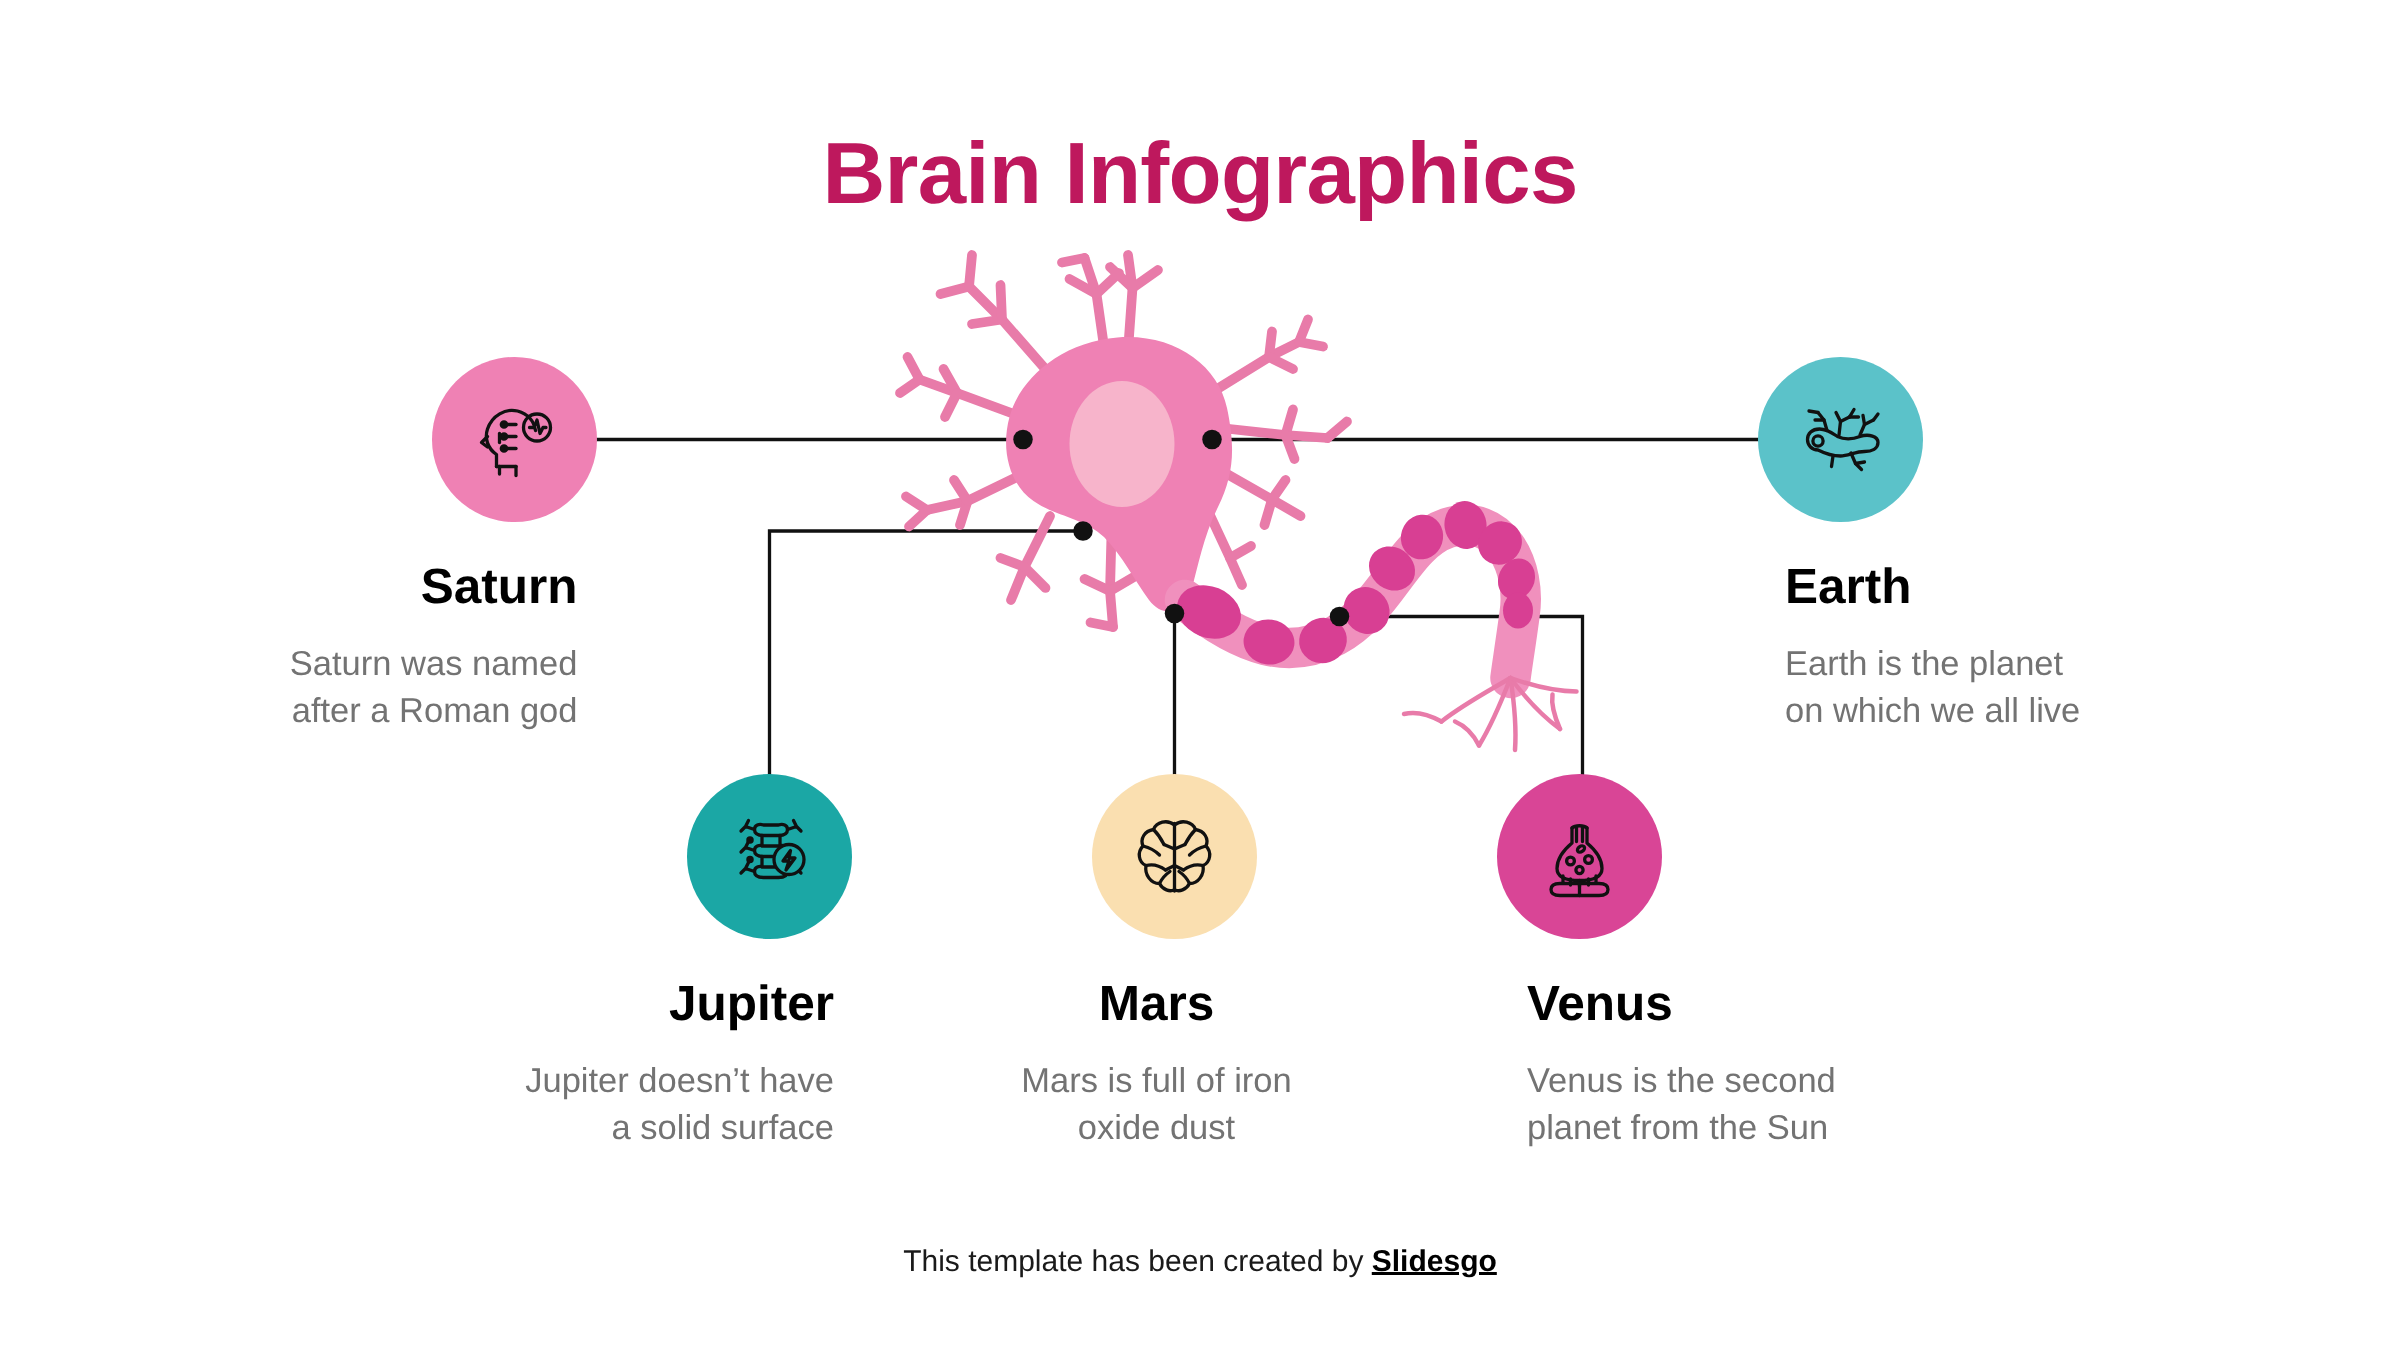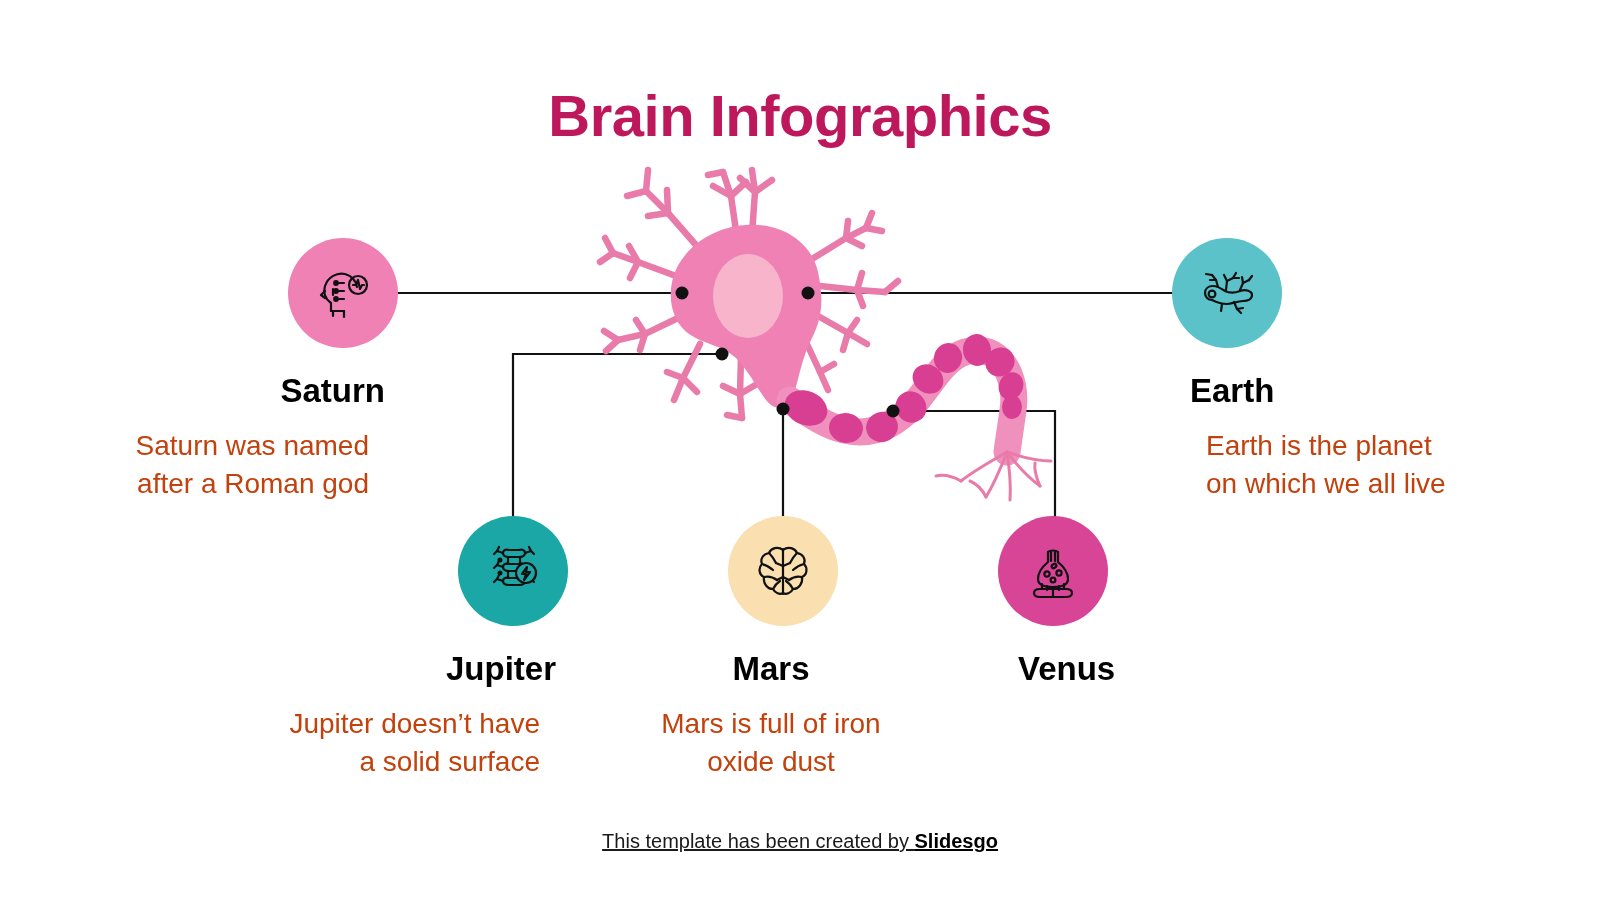--- a/index.html
+++ b/index.html
@@ -55,42 +55,41 @@
   
   .block { position: absolute; }
   .block .heading {
     font-size: 33px;
     font-weight: bold;
     color: #000000;
     line-height: 1.15;
     margin: 0;
   }
   .block .body {
-    font-size: 28px;
+    font-size: 23px;
     font-weight: normal;
-    color: #c2410c;
+    color: #737373;
     line-height: 1.35;
-    margin: 16px;
+    margin: 0;
     margin-top: 17px;
     white-space: pre-line;
   }
   .align-right { text-align: right; }
   .align-left  { text-align: left;  }
   .align-center{ text-align: center;}
 
   
   .footer {
     position: absolute;
     left: 0;
     top: 830px;
     width: 1600px;
     text-align: center;
     font-size: 20px;
     color: #1a1a1a;
-    text-decoration: underline;
   }
   .footer .brand {
     font-weight: bold;
     text-decoration: underline;
     color: #000000;
   }
 </style>
 </head>
 <body>
 
@@ -355,19 +354,21 @@
   </div>
 
   <div class="block align-center" style="left:621px; top:650px; width:300px;">
     <p class="heading">Mars</p>
     <p class="body">Mars is full of iron
 oxide dust</p>
   </div>
 
   <div class="block align-left" style="left:1018px; top:650px; width:300px;">
     <p class="heading">Venus</p>
+    <p class="body">Venus is the second
+planet from the Sun</p>
   </div>
 
   <div class="footer">
     <span>This template has been created by </span><a class="brand">Slidesgo</a>
   </div>
 
 </div>
 
 </body></html>

